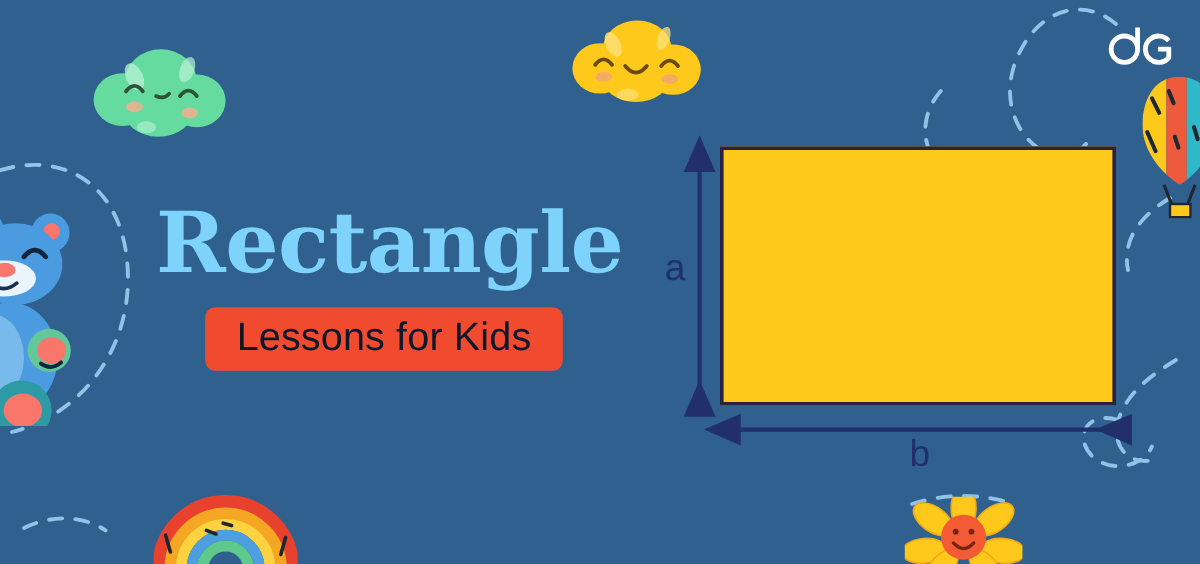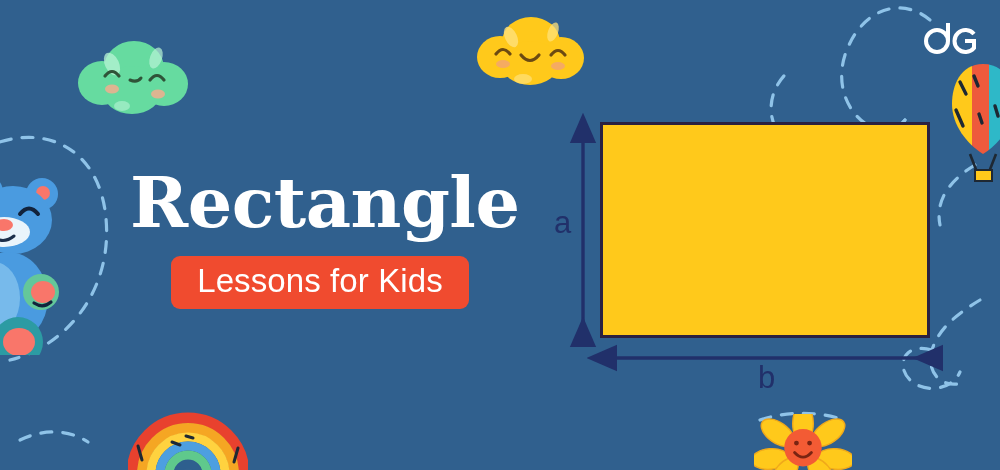--- a/index.html
+++ b/index.html
@@ -33,29 +33,29 @@
     left: 130px;
     top: 168px;
     width: 380px;
   }
   #headline {
     font-family: "DejaVu Serif", "Liberation Serif", serif;
     font-weight: 700;
     font-size: 70px;
     line-height: 1.0;
     letter-spacing: -0.5px;
-    color: #ffffff;
+    color: #7dd3fc;
     margin: 0;
     text-align: center;
     white-space: nowrap;
   }
   #subtitle-badge {
     margin: 18px auto 0 auto;
     background: #F04B2F;
-    color: #ffffff;
+    color: #0f172a;
     border-radius: 9px;
     display: inline-block;
     padding: 7px 26px 10px 26px;
     font-size: 33px;
     font-weight: 400;
     line-height: 1.1;
     letter-spacing: 0.1px;
     white-space: nowrap;
   }
   #badge-wrap {

